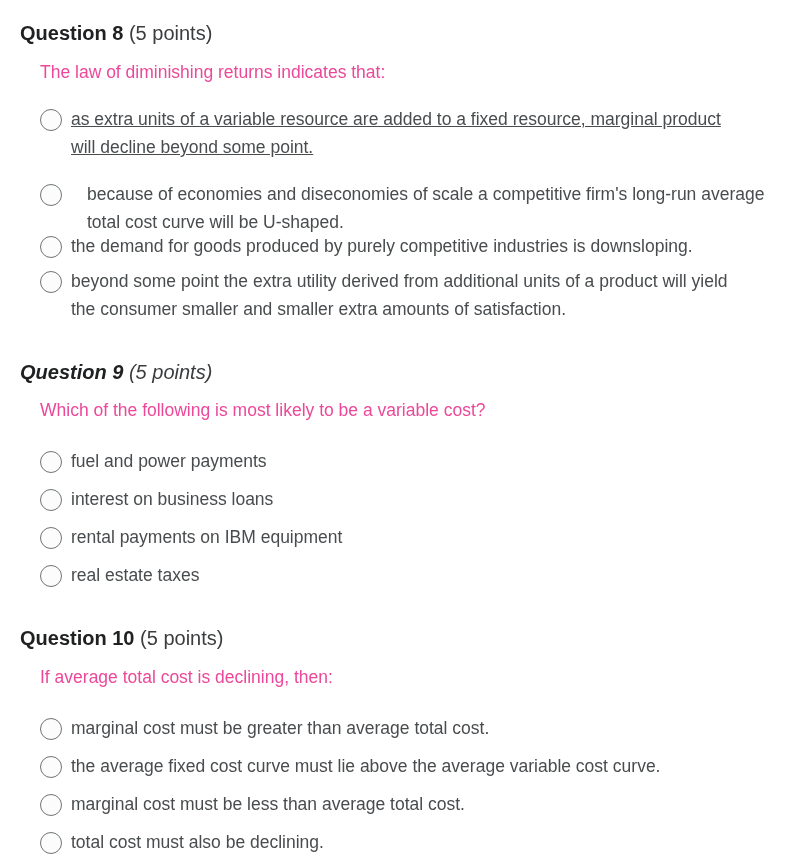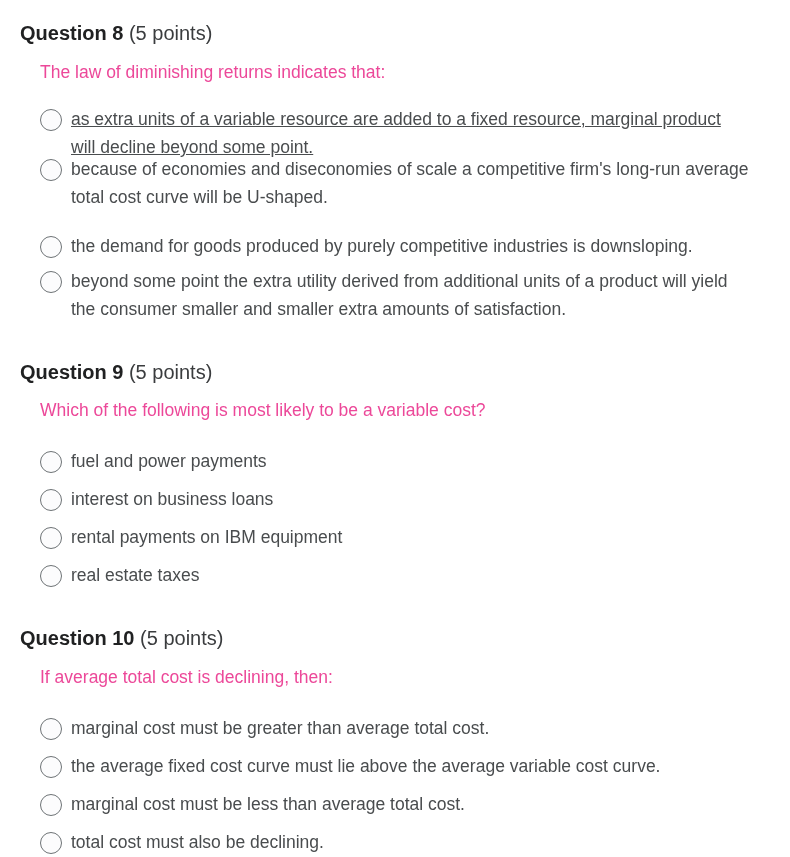--- a/index.html
+++ b/index.html
@@ -40,36 +40,36 @@
   <div class="q-title" style="top:22px;">
     <span class="num">Question 8</span>
     <span class="pts">(5 points)</span>
   </div>
   <div class="q-prompt" style="top:62px;">The law of diminishing returns indicates that:</div>
 
   <div class="option" style="top:105px;text-decoration:underline;">
     <div class="radio"></div>
     <div class="opt-label" style="width:650px;">as extra units of a variable resource are added to a fixed resource, marginal product will decline beyond some point.</div>
   </div>
-  <div class="option" style="top:155px;">
+  <div class="option" style="top:180px;gap:16px;">
     <div class="radio"></div>
     <div class="opt-label" style="width:680px;">because of economies and diseconomies of scale a competitive firm's long-run average total cost curve will be U-shaped.</div>
   </div>
   <div class="option" style="top:232px;">
     <div class="radio"></div>
     <div class="opt-label" style="white-space:nowrap;">the demand for goods produced by purely competitive industries is downsloping.</div>
   </div>
   <div class="option" style="top:267px;">
     <div class="radio"></div>
     <div class="opt-label" style="width:680px;">beyond some point the extra utility derived from additional units of a product will yield the consumer smaller and smaller extra amounts of satisfaction.</div>
   </div>
 </div>
 
 <div class="question" style="top:0;">
-  <div class="q-title" style="top:361px;">
+  <div class="q-title" style="top:361px;font-style:italic;">
     <span class="num">Question 9</span>
     <span class="pts">(5 points)</span>
   </div>
   <div class="q-prompt" style="top:400px;">Which of the following is most likely to be a variable cost?</div>
 
   <div class="option" style="top:447px;">
     <div class="radio"></div>
     <div class="opt-label">fuel and power payments</div>
   </div>
   <div class="option" style="top:485px;">

